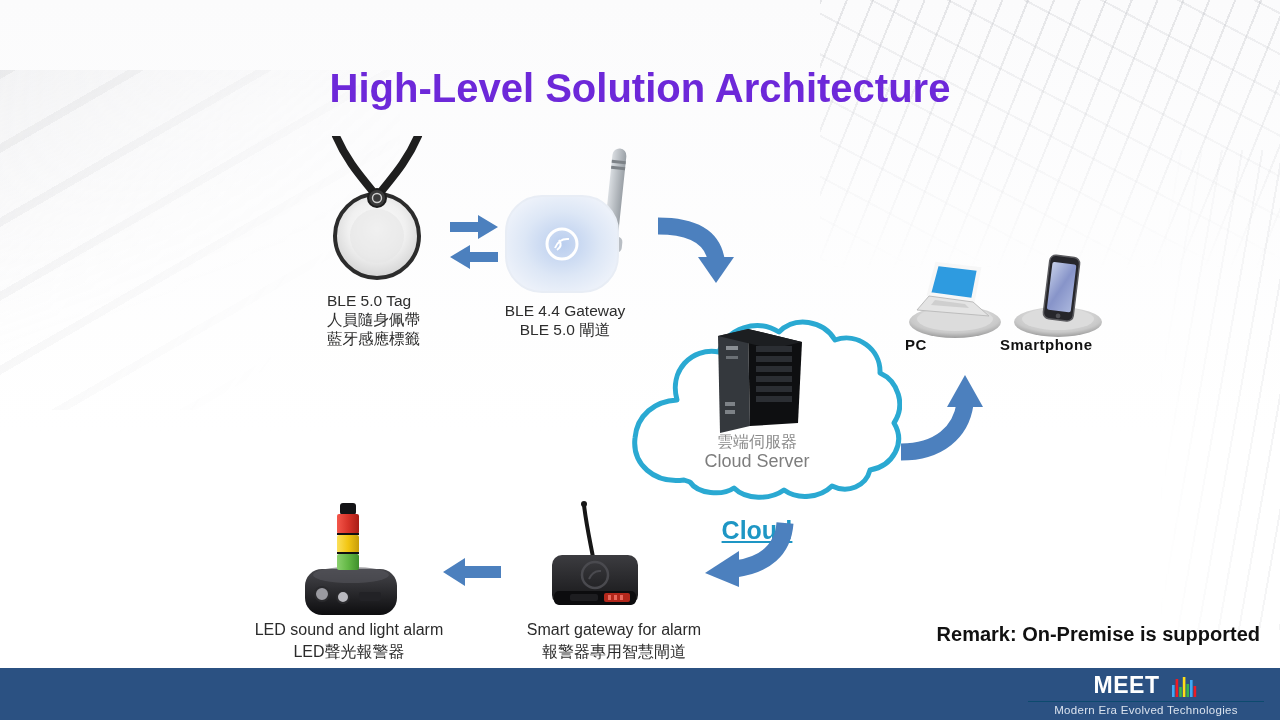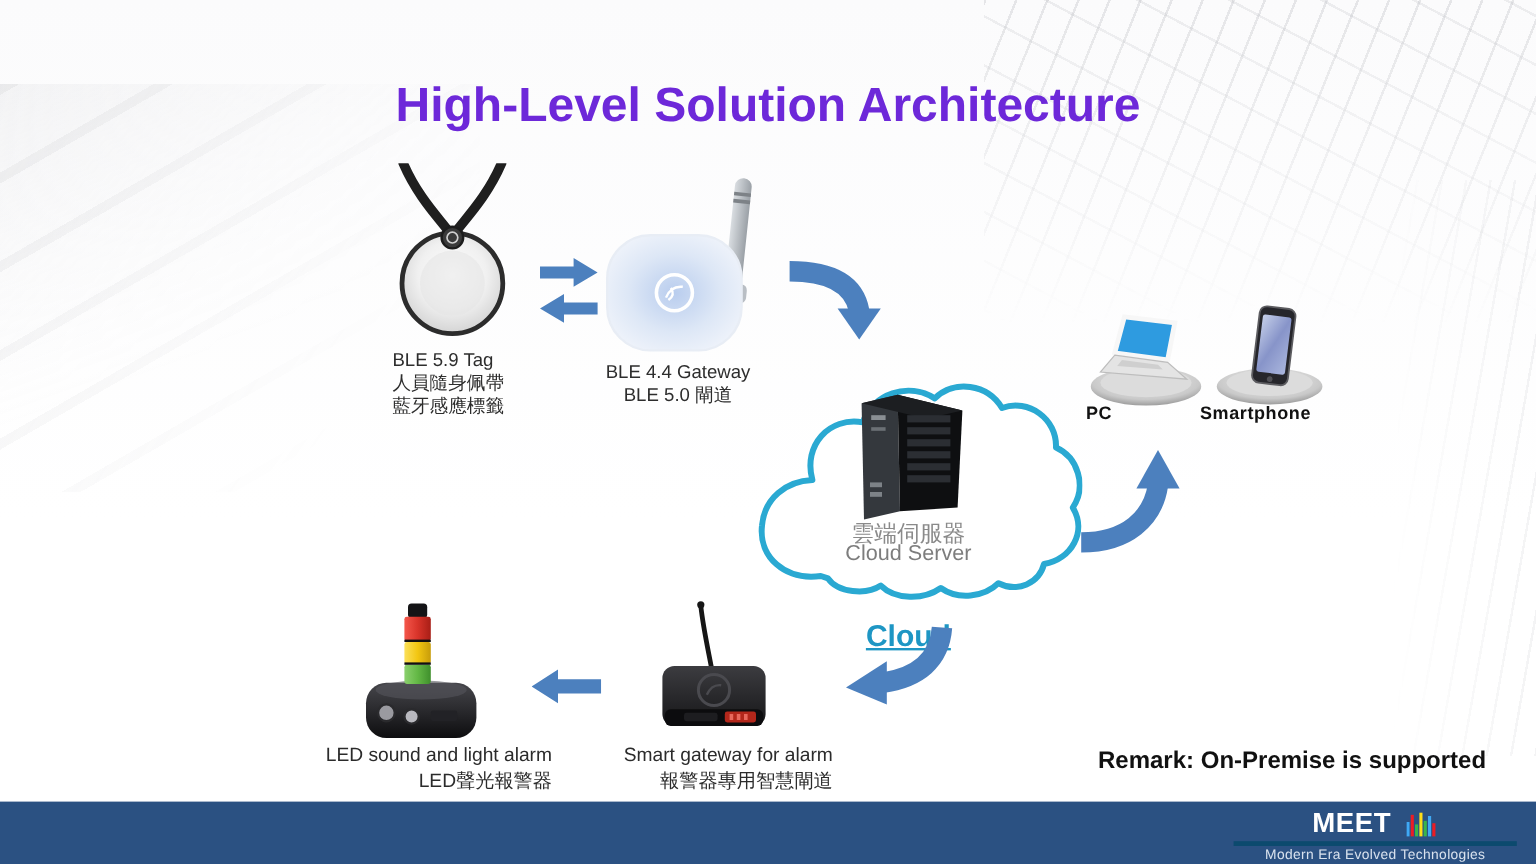--- a/index.html
+++ b/index.html
@@ -43,37 +43,37 @@
     color:#6d28d9; letter-spacing:0px;
   }
 
   .node-label { color:#2d2d2d; font-size:15.5px; line-height:19px; }
   .node-label.center { text-align:center; }
 
   .device-caption {
     font-weight:800; color:#111; font-size:15px; letter-spacing:.5px; text-align:left;
   }
 
-  .cloud-text-zh { color:#8a8a8a; font-size:19px; text-align:center; }
+  .cloud-text-zh { color:#8a8a8a; font-size:16px; text-align:center; }
   .cloud-text-en { color:#7d7d7d; font-size:18px; text-align:center; }
   .cloud-caption { color:#1E96C4; font-size:25px; font-weight:bold; text-align:center; }
 
   .label-box {
     background:rgba(255,255,255,.93);
-    text-align:right; font-size:16px; line-height:22px; color:#2b2b2b;
+    text-align:center; font-size:16px; line-height:22px; color:#2b2b2b;
     padding-top:2px;
   }
 
   .remark { font-size:20px; font-weight:bold; color:#111; }
 
   .footer-bar { left:0; top:668px; width:1280px; height:52px; background:#2B5182; }
   .logo { right:16px; top:672px; width:236px; text-align:center; }
   .logo-row {
     display:flex; align-items:flex-end; justify-content:center; gap:13px;
-    border-bottom:4px solid #0c4a6e; padding-bottom:2px;
+    border-bottom:1px solid #0c4a6e; padding-bottom:2px;
   }
   .logo-meet { color:#ffffff; font-size:23px; font-weight:bold; letter-spacing:.5px; }
   .logo-solutions { color:#5B9BD5; font-size:23px; font-weight:bold; letter-spacing:.5px; }
   .logo-tagline { color:#D9E2EE; font-size:11.5px; margin-top:2px; letter-spacing:.3px; }
 </style>
 </head>
 <body>
 
 <div class="abs bg-tex-left"></div>
 <div class="abs bg-tex-right"></div>
@@ -119,21 +119,21 @@
     <rect x="103" y="20" width="14" height="3" fill="#7d8287"></rect>
     <rect x="103" y="26" width="14" height="3" fill="#7d8287"></rect>
     <rect x="96" y="96" width="26" height="16" rx="5" fill="#b9bec4"></rect>
   </g>
   <rect x="6" y="56" width="112" height="96" rx="36" fill="url(#gwface)" stroke="#e8edf5" stroke-width="2"></rect>
   <circle cx="62" cy="104" r="15" fill="none" stroke="#ffffff" stroke-width="3"></circle>
   <path d="M55,108 q4,-10 14,-9 M59,100 q4,6 -2,10" fill="none" stroke="#ffffff" stroke-width="2"></path>
 </svg>
 
 <div class="abs node-label" style="left:327px; top:291px;">
-  <div>BLE 5.9 Tag</div>
+  <div>BLE 5.0 Tag</div>
   <div>人員隨身佩帶</div>
   <div>藍牙感應標籤</div>
 </div>
 
 <div class="abs node-label center" style="left:490px; top:301px; width:150px;">
   <div>BLE 4.4 Gateway</div>
   <div>BLE 5.0 閘道</div>
 </div>
 
 <svg class="abs" style="left:652px; top:205px;" width="90" height="85" viewBox="0 0 90 85">
@@ -285,26 +285,26 @@
   <rect x="42" y="40" width="22" height="18" rx="2" fill="url(#yelgr)"></rect>
   <rect x="42" y="59" width="22" height="16" rx="2" fill="url(#grngr)"></rect>
   <rect x="42" y="38" width="22" height="2" fill="#101012"></rect>
   <rect x="42" y="57" width="22" height="2" fill="#101012"></rect>
 </svg>
 
 <div class="abs label-box" style="left:238px; top:617px; width:222px; height:47px;">
   <div>LED sound and light alarm</div>
   <div>LED聲光報警器</div>
 </div>
-<div class="abs label-box" style="left:484px; top:617px; width:210px; height:47px;">
+<div class="abs label-box" style="left:509px; top:617px; width:210px; height:47px;">
   <div>Smart gateway for alarm</div>
   <div>報警器專用智慧閘道</div>
 </div>
 
-<div class="abs remark" style="left:915px; top:623px; width:345px; ">Remark: On-Premise is supported</div>
+<div class="abs remark" style="left:915px; top:623px; width:345px; text-align:right;">Remark: On-Premise is supported</div>
 
 <div class="abs footer-bar"></div>
 <div class="abs logo">
   <div class="logo-row">
     <span class="logo-meet">MEET</span>
     <svg width="26" height="22" viewBox="0 0 26 22">
       <rect x="0" y="8" width="2.6" height="12" fill="#3FA9F5"></rect>
       <rect x="3.6" y="2" width="2.6" height="18" fill="#ED1C24"></rect>
       <rect x="7.2" y="10" width="2.6" height="10" fill="#39B54A"></rect>
       <rect x="10.8" y="0" width="2.6" height="20" fill="#FFDE17"></rect>

